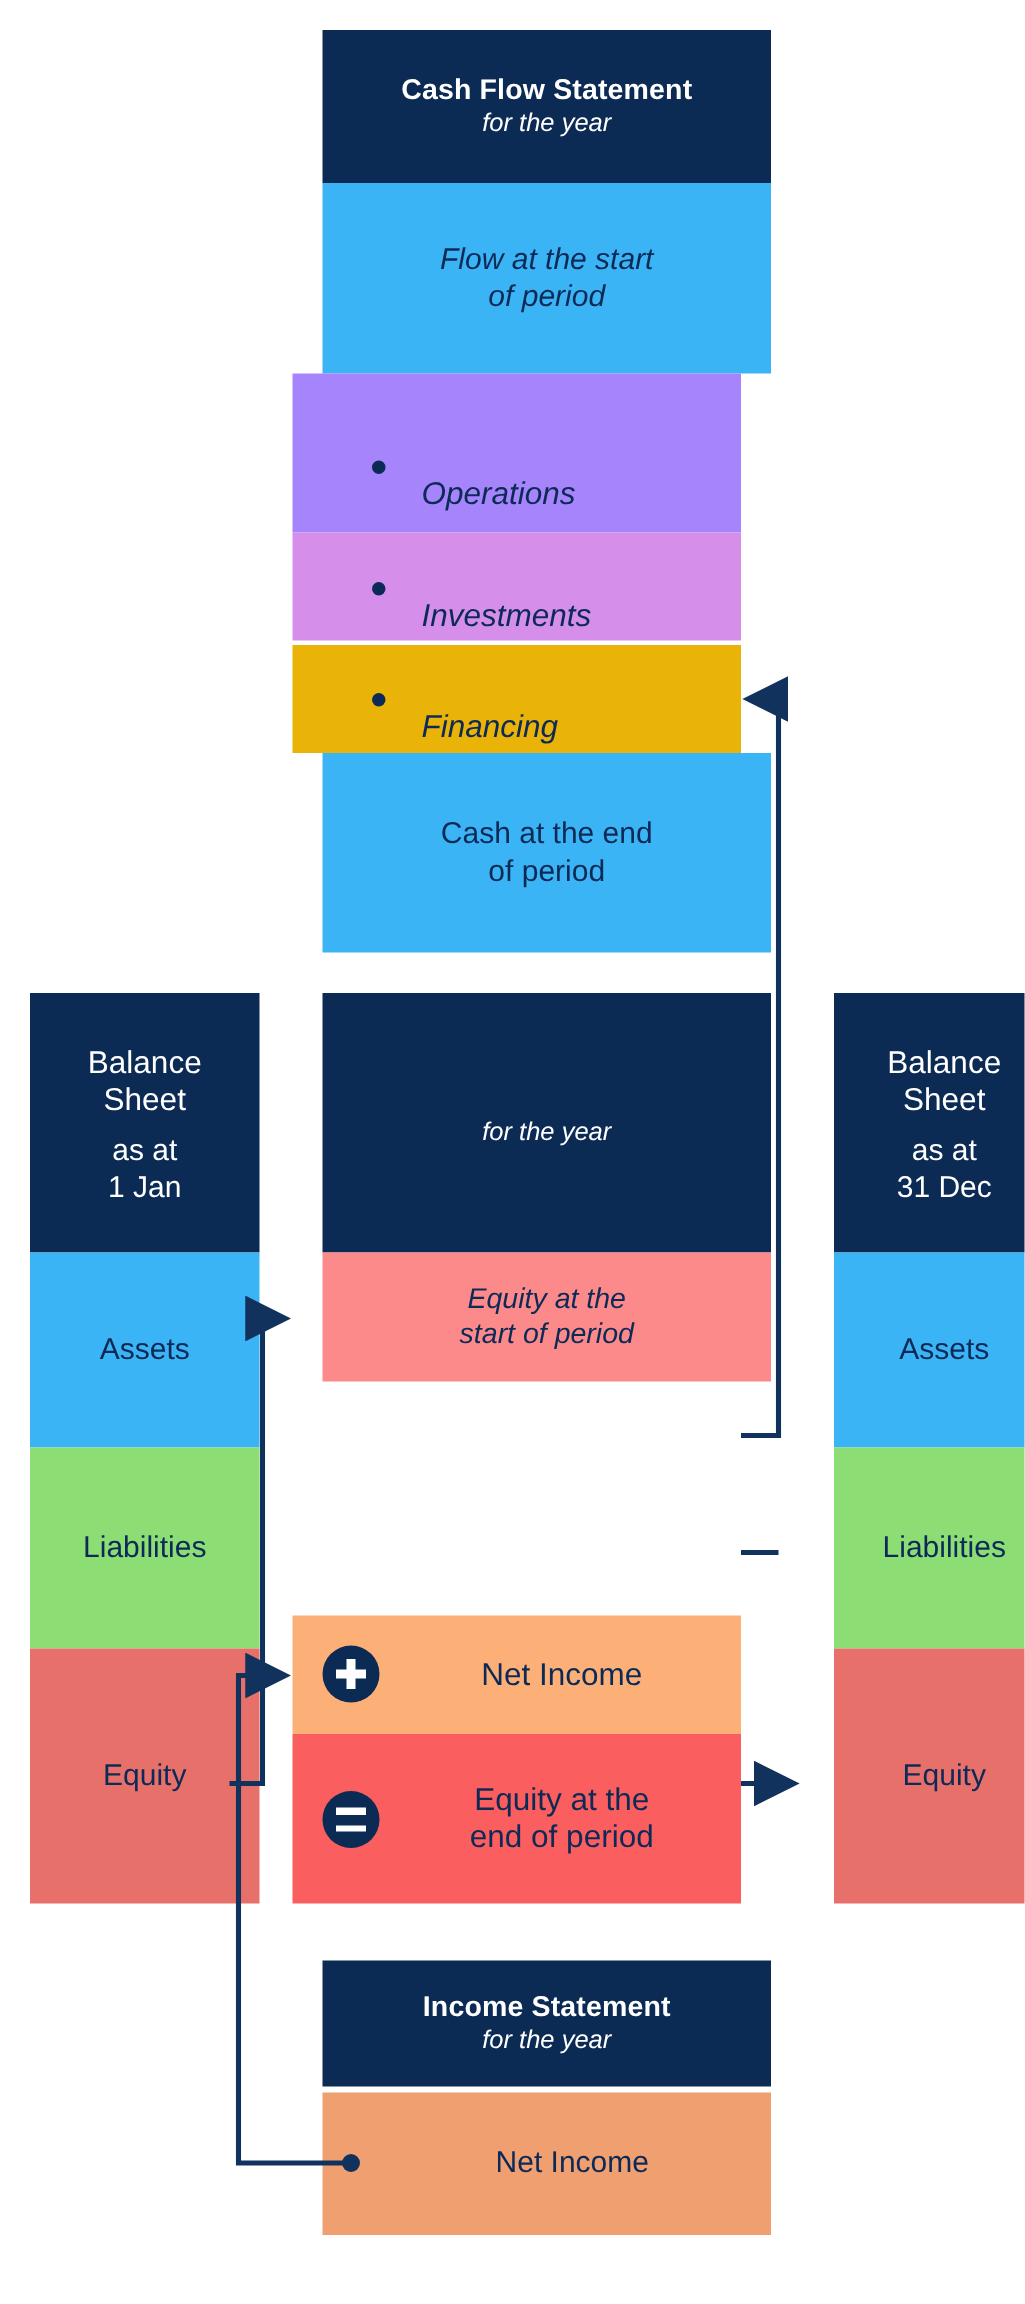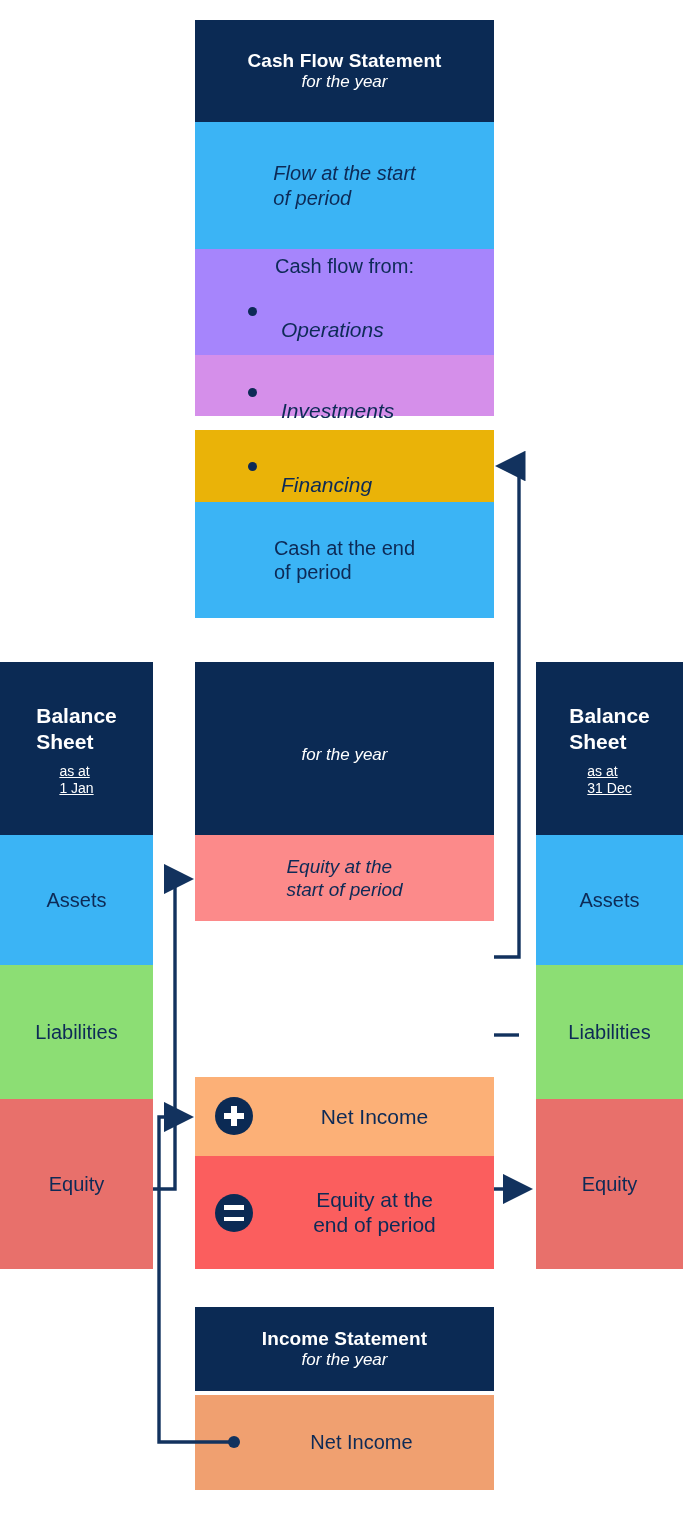--- a/index.html
+++ b/index.html
@@ -7,21 +7,21 @@
     width:683px;height:1536px;position:relative;overflow:hidden;
     font-family:"Liberation Sans", sans-serif;
     color:#0d2a56;
   }
   .stage{position:absolute;inset:0;}
 
   
   .blk{
     position:absolute;box-sizing:border-box;
     display:flex;align-items:center;justify-content:center;
-    text-align:left;line-height:1.22;
+    text-align:center;line-height:1.22;margin-left:20px;
   }
   .hdr{background:#0b2a54;color:#ffffff;flex-direction:column;}
   .hdr .t1{font-size:19px;font-weight:600;letter-spacing:.1px;}
   .hdr .t2{font-size:17px;font-style:italic;font-weight:400;}
 
   .row{font-size:20px;}
   .row.italic{font-style:italic;}
   .row.small{font-size:19px;}
 
   
@@ -56,22 +56,22 @@
   .sgnrow{position:absolute;box-sizing:border-box;}
   .sgnrow .txt{
     position:absolute;left:66px;right:6px;top:50%;
     transform:translateY(-50%);
     text-align:center;font-size:19px;line-height:1.22;
   }
   .sgnrow .txt.big{font-size:21px;}
 
   
   .bsh{flex-direction:column;padding-top:4px;}
-  .bsh .n1{font-size:21px;font-weight:700;line-height:1.2;}
-  .bsh .n2{font-size:14px;font-weight:400;line-height:1.25;margin-top:9px;text-decoration:underline;}
+  .bsh .n1{font-size:21px;font-weight:400;line-height:1.2;}
+  .bsh .n2{font-size:20px;font-weight:400;line-height:1.25;margin-top:9px;}
 
   svg.conn{position:absolute;left:0;top:0;width:683px;height:1536px;
            pointer-events:none;overflow:visible;}
 </style>
 </head>
 <body>
 
 <div class="stage">
 
   <div class="blk hdr" style="left:195px;top:20px;width:299px;height:102px;">
@@ -80,36 +80,35 @@
   </div>
 
   <div class="blk row italic" style="left:195px;top:122px;width:299px;height:127px;background:#3bb4f5;">
     <div>
       <span>Flow at the start</span><br>
       <span>of period</span>
     </div>
   </div>
 
   <div class="bulrow" style="left:195px;top:249px;width:299px;height:106px;background:#a685fc;">
-    <div class="cap">Cash flow from:</div>
     <span class="bul" style="left:53px;top:58px;"></span>
     <span class="lbl" style="left:86px;top:48px;">Operations</span>
   </div>
 
-  <div class="bulrow" style="left:195px;top:355px;width:299px;height:61px;background:#d58fea;">
+  <div class="bulrow" style="left:195px;top:355px;width:299px;height:72px;background:#d58fea;">
     <span class="bul" style="left:53px;top:33px;"></span>
     <span class="lbl" style="left:86px;top:23px;">Investments</span>
   </div>
 
   <div class="bulrow" style="left:195px;top:430px;width:299px;height:72px;background:#eab308;">
     <span class="bul" style="left:53px;top:32px;"></span>
     <span class="lbl" style="left:86px;top:22px;">Financing</span>
   </div>
 
-  <div class="blk row" style="left:195px;top:502px;width:299px;height:116px;background:#3bb4f5;">
+  <div class="blk row" style="left:195px;top:502px;width:299px;height:133px;background:#3bb4f5;">
     <div>
       <span>Cash at the end</span><br>
       <span>of period</span>
     </div>
   </div>
 
   <div class="blk hdr bsh" style="left:0px;top:662px;width:153px;height:173px;">
     <div class="n1">
       <span>Balance</span><br>
       <span>Sheet</span>

